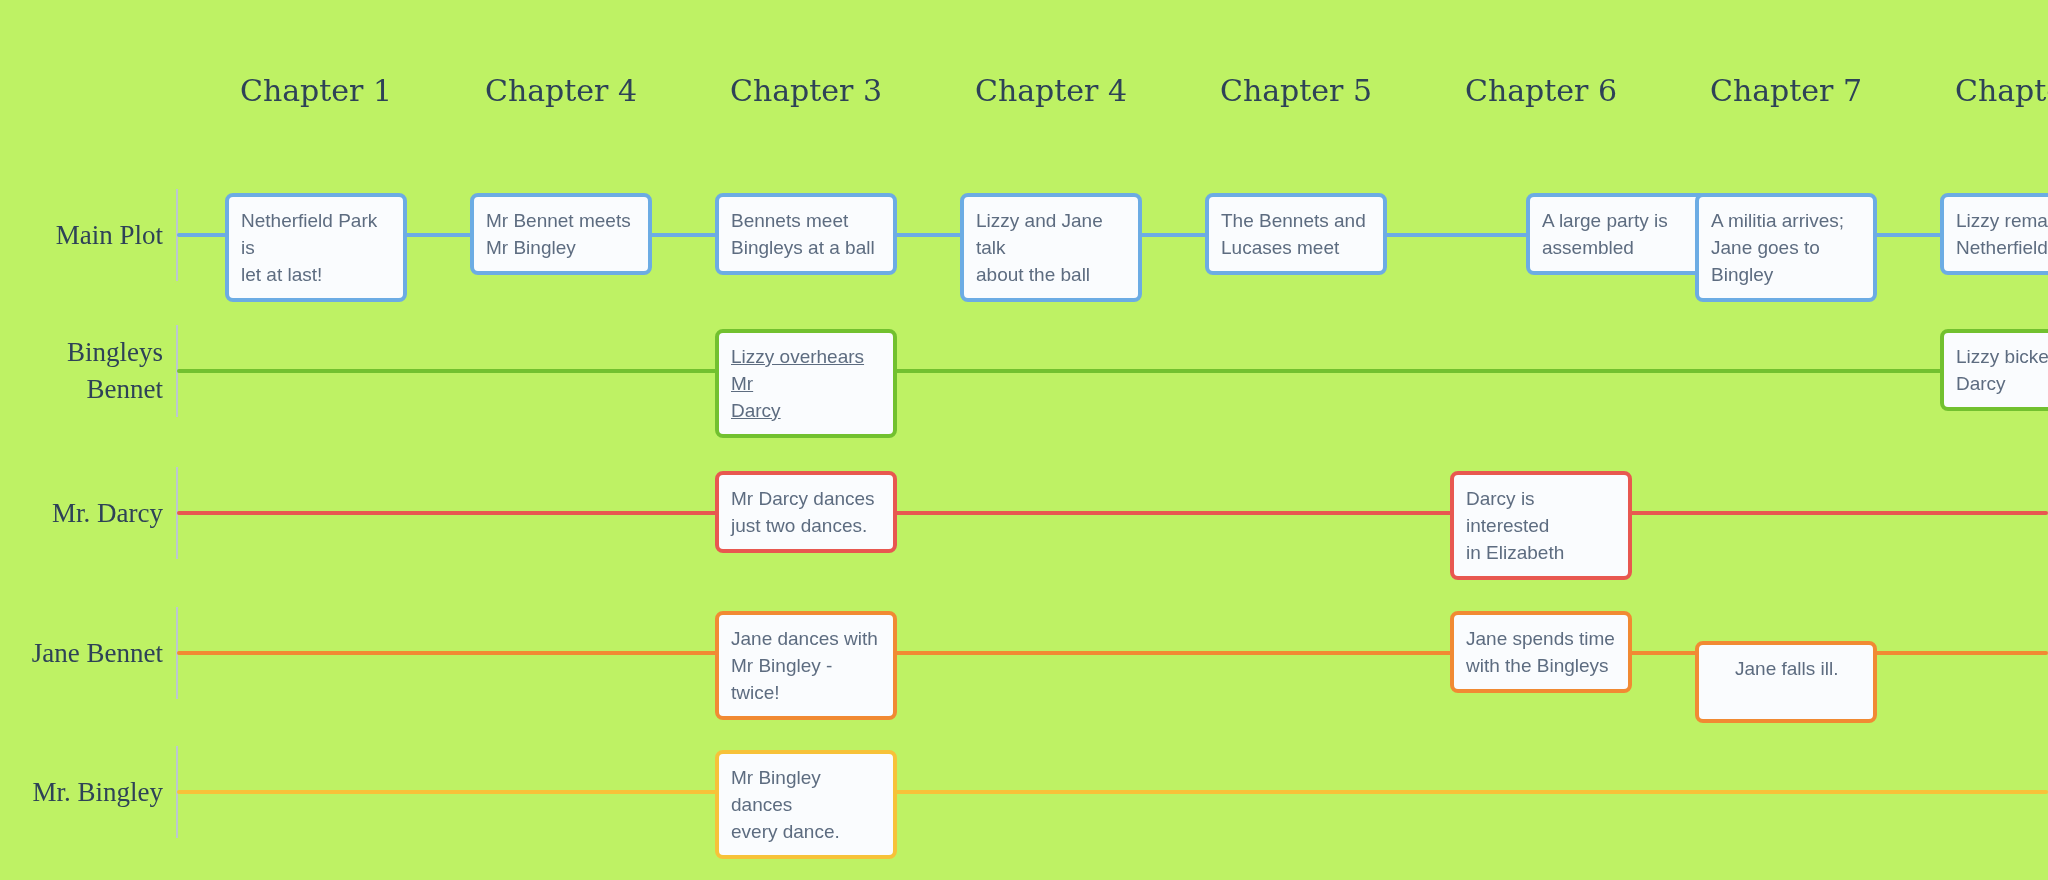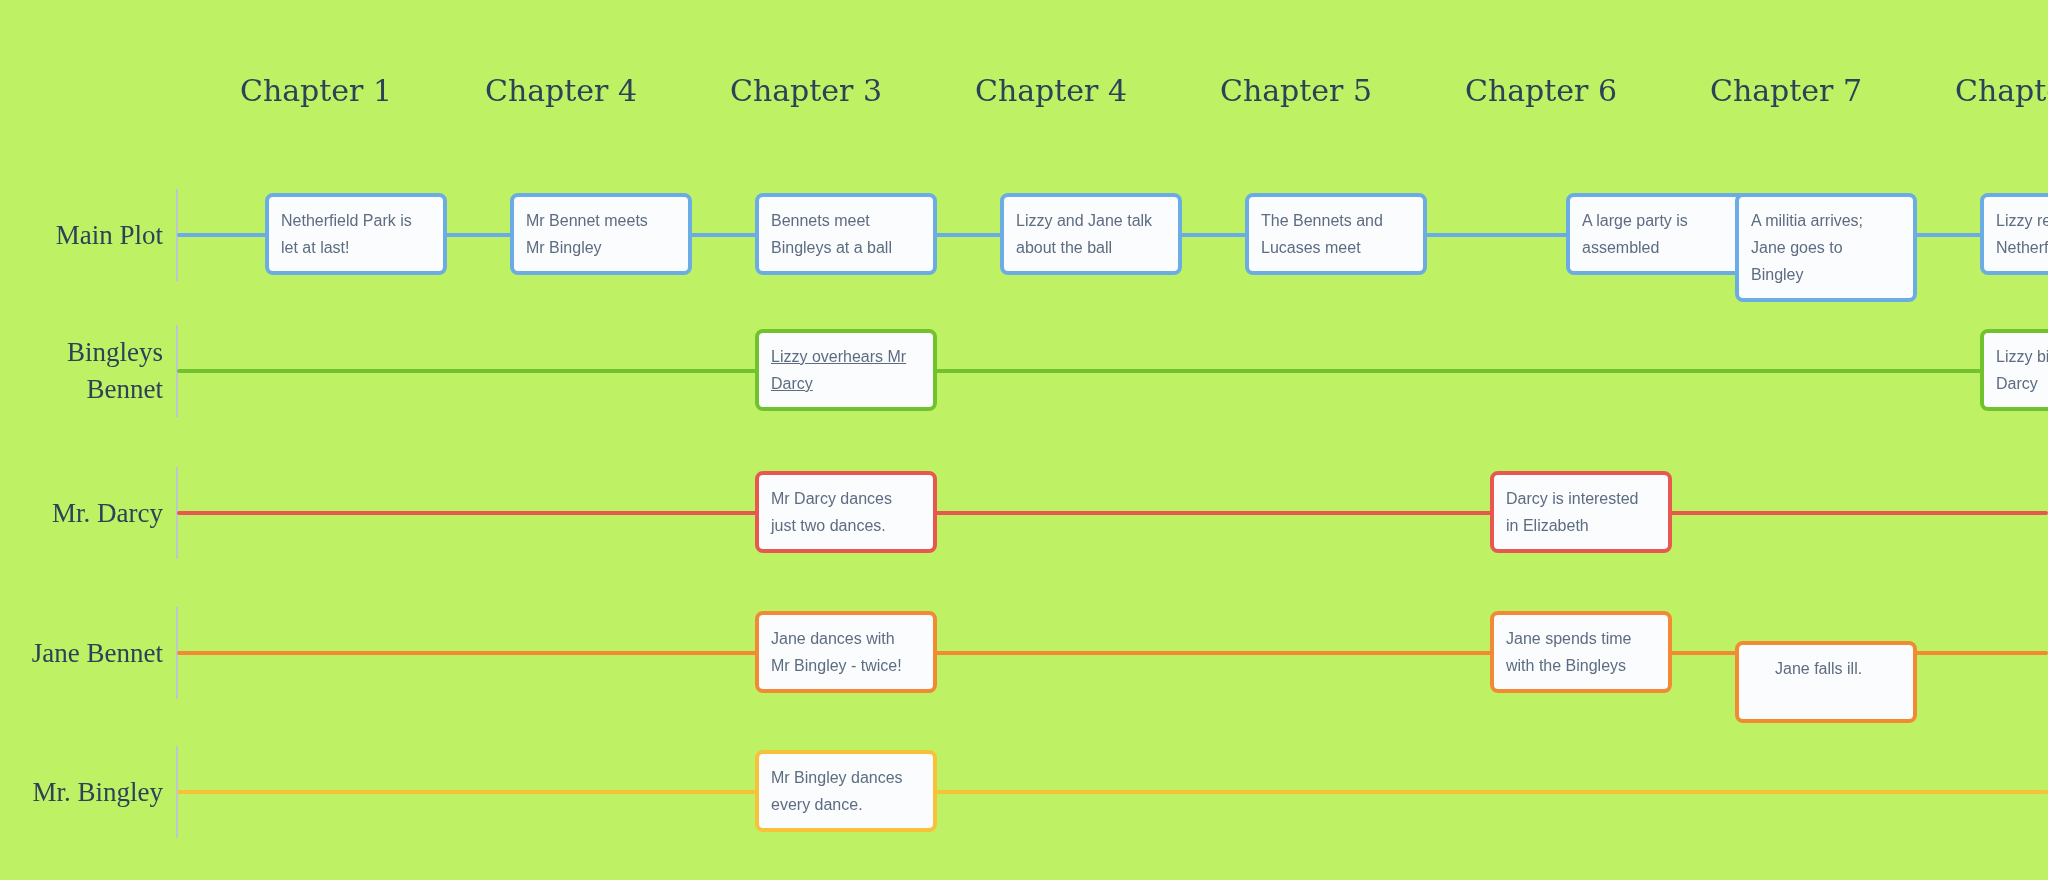--- a/index.html
+++ b/index.html
@@ -49,26 +49,25 @@
   }
   .event-box {
     position: absolute;
     width: 182px;
     min-height: 82px;
     box-sizing: border-box;
     padding: 10px 12px;
     background: #fafcfe;
     border: 4px solid #999;
     border-radius: 8px;
-    font-size: 16px;
+    font-size: 19px;
     line-height: 27px;
     color: #5d6c80;
     white-space: pre-line;
     z-index: 2;
-    margin-left: 40px;
   }
 </style>
 </head>
 <body>
 
 <div class="stage" id="stage">
     <div class="chapter-header" style="left: 206px;">Chapter 1</div>
     <div class="chapter-header" style="left: 451px;">Chapter 4</div>
     <div class="chapter-header" style="left: 696px;">Chapter 3</div>
     <div class="chapter-header" style="left: 941px;">Chapter 4</div>

